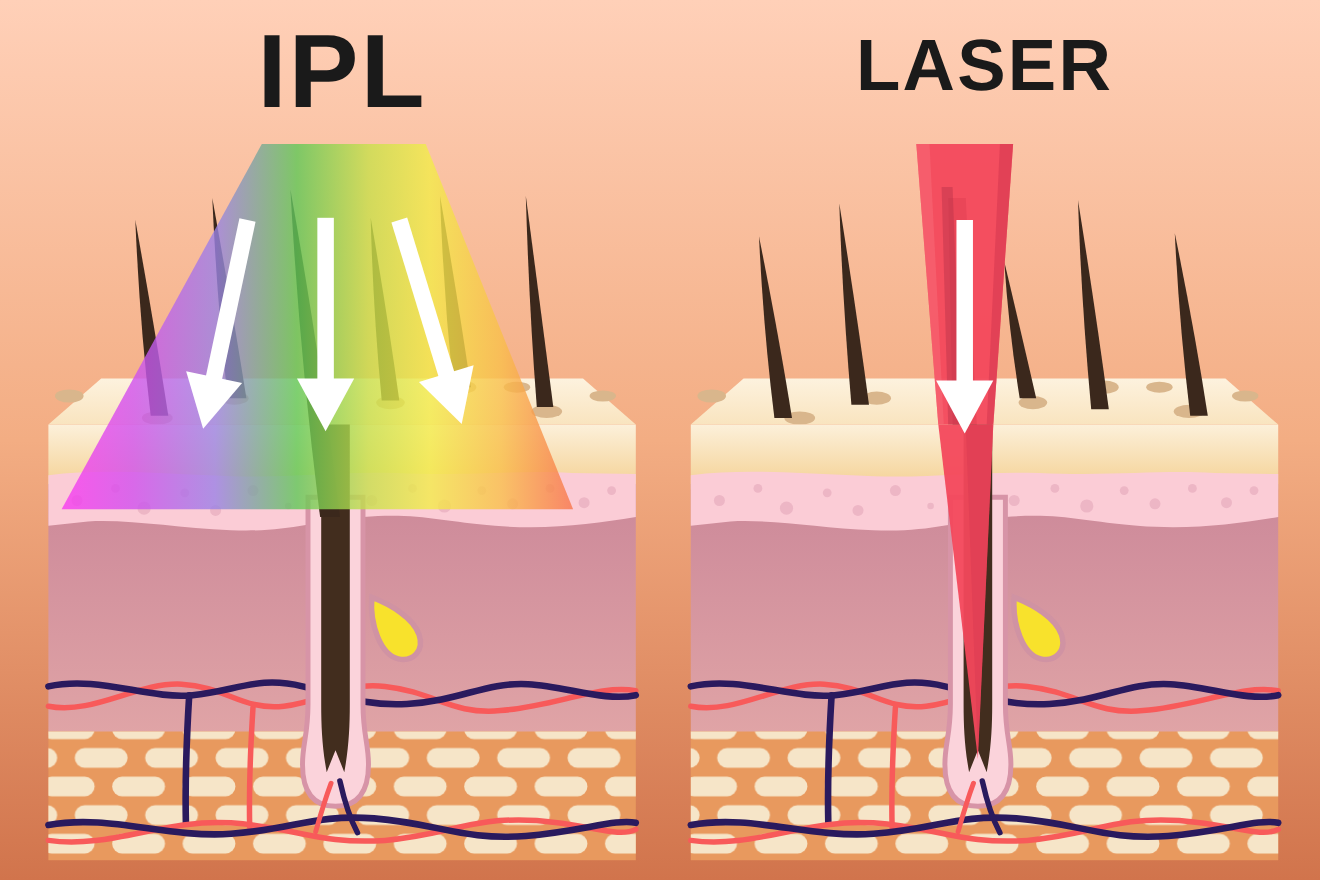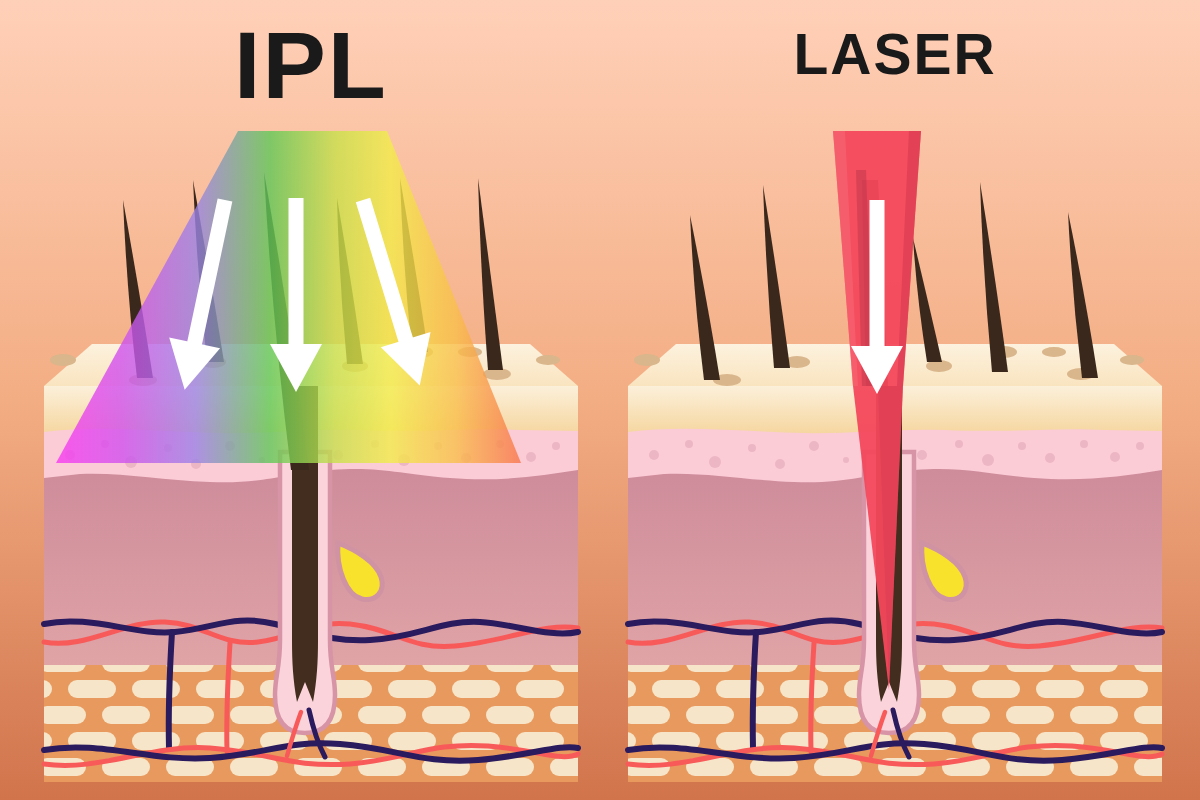--- a/index.html
+++ b/index.html
@@ -1,21 +1,21 @@
 <!DOCTYPE html>
 <html style="--background-top: #ffd0b8; --background-bottom: #d1744c; --title-color: #1a1a1a; --skin-surface: #fdeed8; --pore: #d9b68c; --surface-band-top: #fcf0da; --surface-band-bottom: #f4d092; --epidermis: #fbccd6; --epidermis-speckle: #edb6c5; --dermis-top: #cd8a9a; --dermis-bottom: #e0a4a6; --fat-background: #e8995e; --fat-cell: #f6e5c8; --vein-blue: #2a1a5e; --artery-red: #f85a5a; --hair-brown: #3b281c; --hair-root: #422d1e; --follicle-sheath: #fbd3db; --follicle-outline: #d794a7; --sebaceous-gland: #f8e22c; --arrow-white: #ffffff; --laser-red: #f3485c;"><head>
 <meta charset="utf-8">
 <style>
   html,body{margin:0;padding:0;width:1200px;height:800px;overflow:hidden;background:#ffd0b8;}
   .stage{position:relative;width:1192px;height:800px;font-family:"Liberation Sans",sans-serif;}
   .stage svg{position:absolute;left:0;top:0;}
   .title{position:absolute;font-weight:700;color:var(--title-color,#1a1a1a);text-align:center;
          letter-spacing:2px;line-height:1;user-select:none;}
   #title-ipl{left:44px;width:534px;top:18px;font-size:95px;}
-  #title-laser{left:628px;width:534px;top:26px;font-size:57px;}
+  #title-laser{left:628px;width:534px;top:26px;font-size:66px;}
 </style>
 </head>
 <body>
 
 <div class="stage">
 
 <svg width="1200" height="800" viewBox="0 0 1200 800">
   <defs>
     <linearGradient id="bgGrad" x1="0" y1="0" x2="0" y2="800" gradientUnits="userSpaceOnUse">
       <stop offset="0" stop-color="#ffd0b8"></stop>

